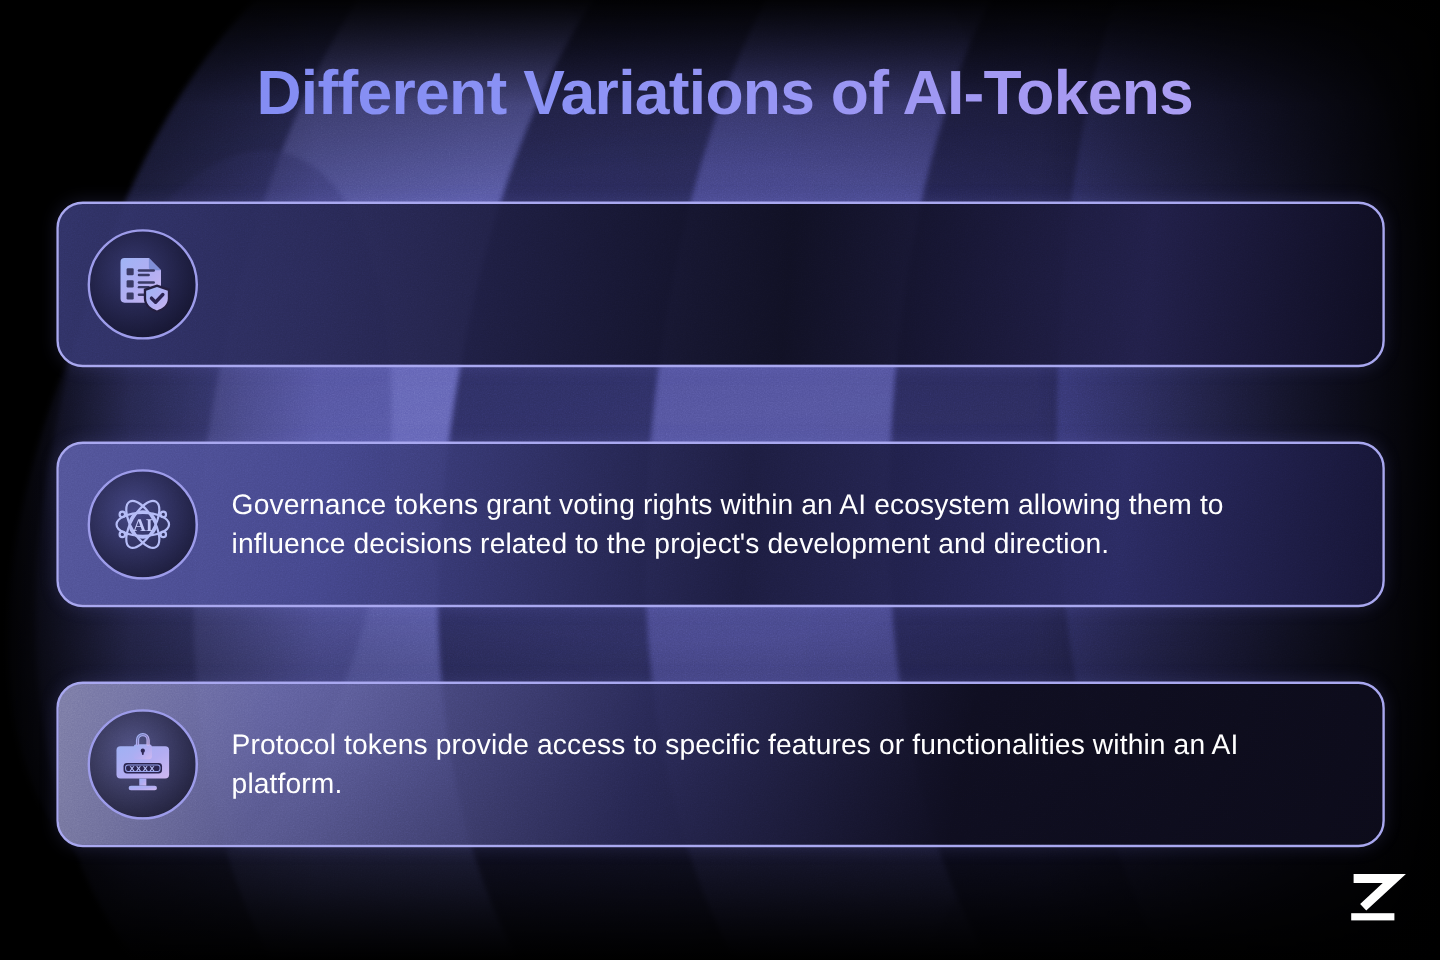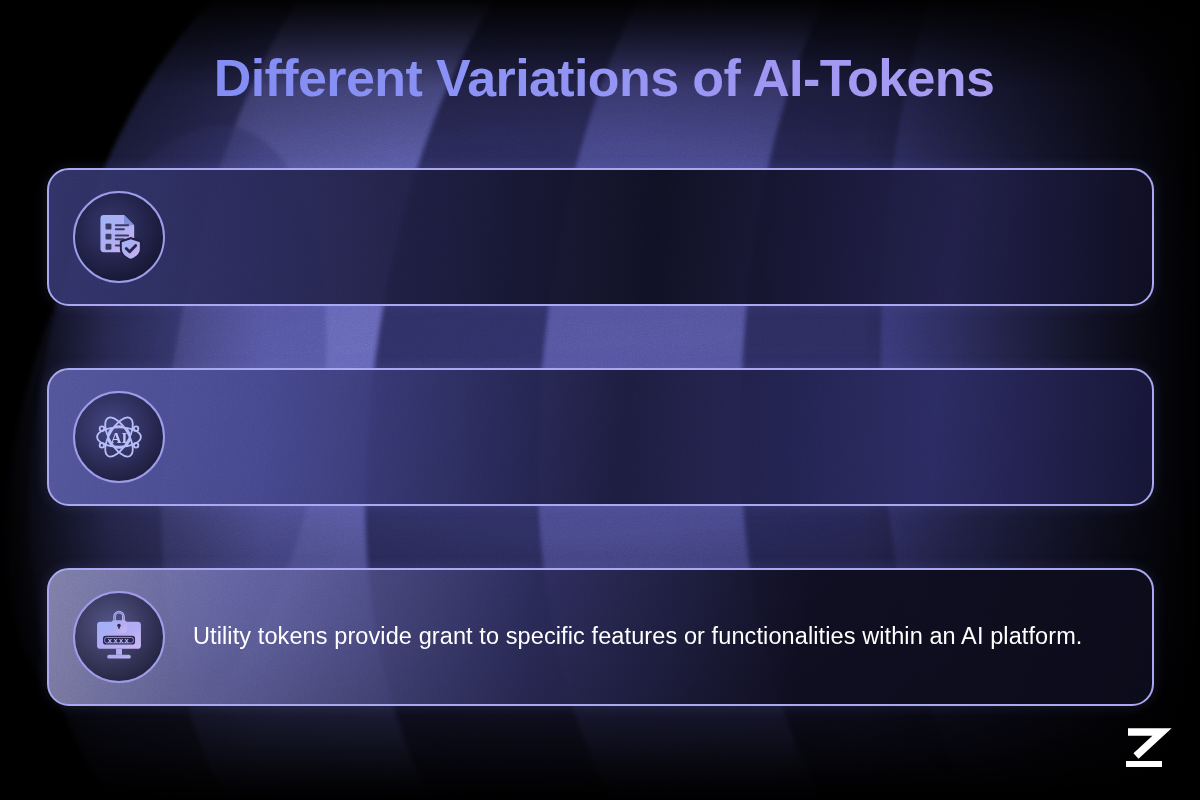--- a/index.html
+++ b/index.html
@@ -278,20 +278,21 @@
           <circle cx="32" cy="32" r="12.5"></circle>
           <circle cx="12.5" cy="22.5" r="2.6"></circle>
           <circle cx="51.5" cy="22.5" r="2.6"></circle>
           <circle cx="12.5" cy="41.5" r="2.6"></circle>
           <circle cx="51.5" cy="41.5" r="2.6"></circle>
         </g>
         <text x="32" y="38.5" text-anchor="middle" font-family="'Liberation Serif', serif" font-size="17" font-weight="700" fill="#c4c9f9">AI</text>
       </svg>
     </div>
 
+    <p class="card-text">Governance tokens grant voting rights within an AI ecosystem allowing them to influence decisions related to the project's development and direction.</p>
   </div>
 
   <div class="card c3">
     <svg class="card-noise" width="100%" height="100%" viewBox="0 0 1107 138" preserveAspectRatio="none">
       <filter id="cardGrain3">
         <feTurbulence type="fractalNoise" baseFrequency="0.85" numOctaves="3" stitchTiles="stitch"></feTurbulence>
         <feColorMatrix type="saturate" values="0"></feColorMatrix>
       </filter>
       <rect width="1107" height="138" filter="url(#cardGrain3)"></rect>
     </svg>
@@ -318,21 +319,21 @@
         <rect x="31.1" y="18.4" width="1.8" height="4.2" rx=".9" fill="#2f2856"></rect>
 
         <rect x="13" y="30.5" width="38" height="10.5" rx="3.4" fill="#2b2550"></rect>
         <rect x="15" y="32.5" width="34" height="6.5" rx="2.4" fill="none" stroke="#9aa5ef" stroke-width="1"></rect>
         <g fill="#b6bdf7">
           <text x="32" y="39" text-anchor="middle" font-family="'Liberation Sans', sans-serif" font-size="9" font-weight="700" letter-spacing="1.6">xxxx</text>
         </g>
       </svg>
     </div>
 
-    <p class="card-text">Utility tokens provide grant to specific features or functionalities within an AI platform.</p>
+    <p class="card-text">Protocol tokens provide access to specific features or functionalities within an AI platform.</p>
   </div>
 
 </div>
 
 <svg id="brand-logo" viewBox="0 0 54 46">
   <path d="M6 6 H40 L14 30" fill="none" stroke="#ffffff" stroke-width="7.5" stroke-linecap="butt" stroke-linejoin="miter"></path>
   <rect x="4" y="35" width="36" height="6" fill="#ffffff"></rect>
 </svg>
 
 </body></html>

